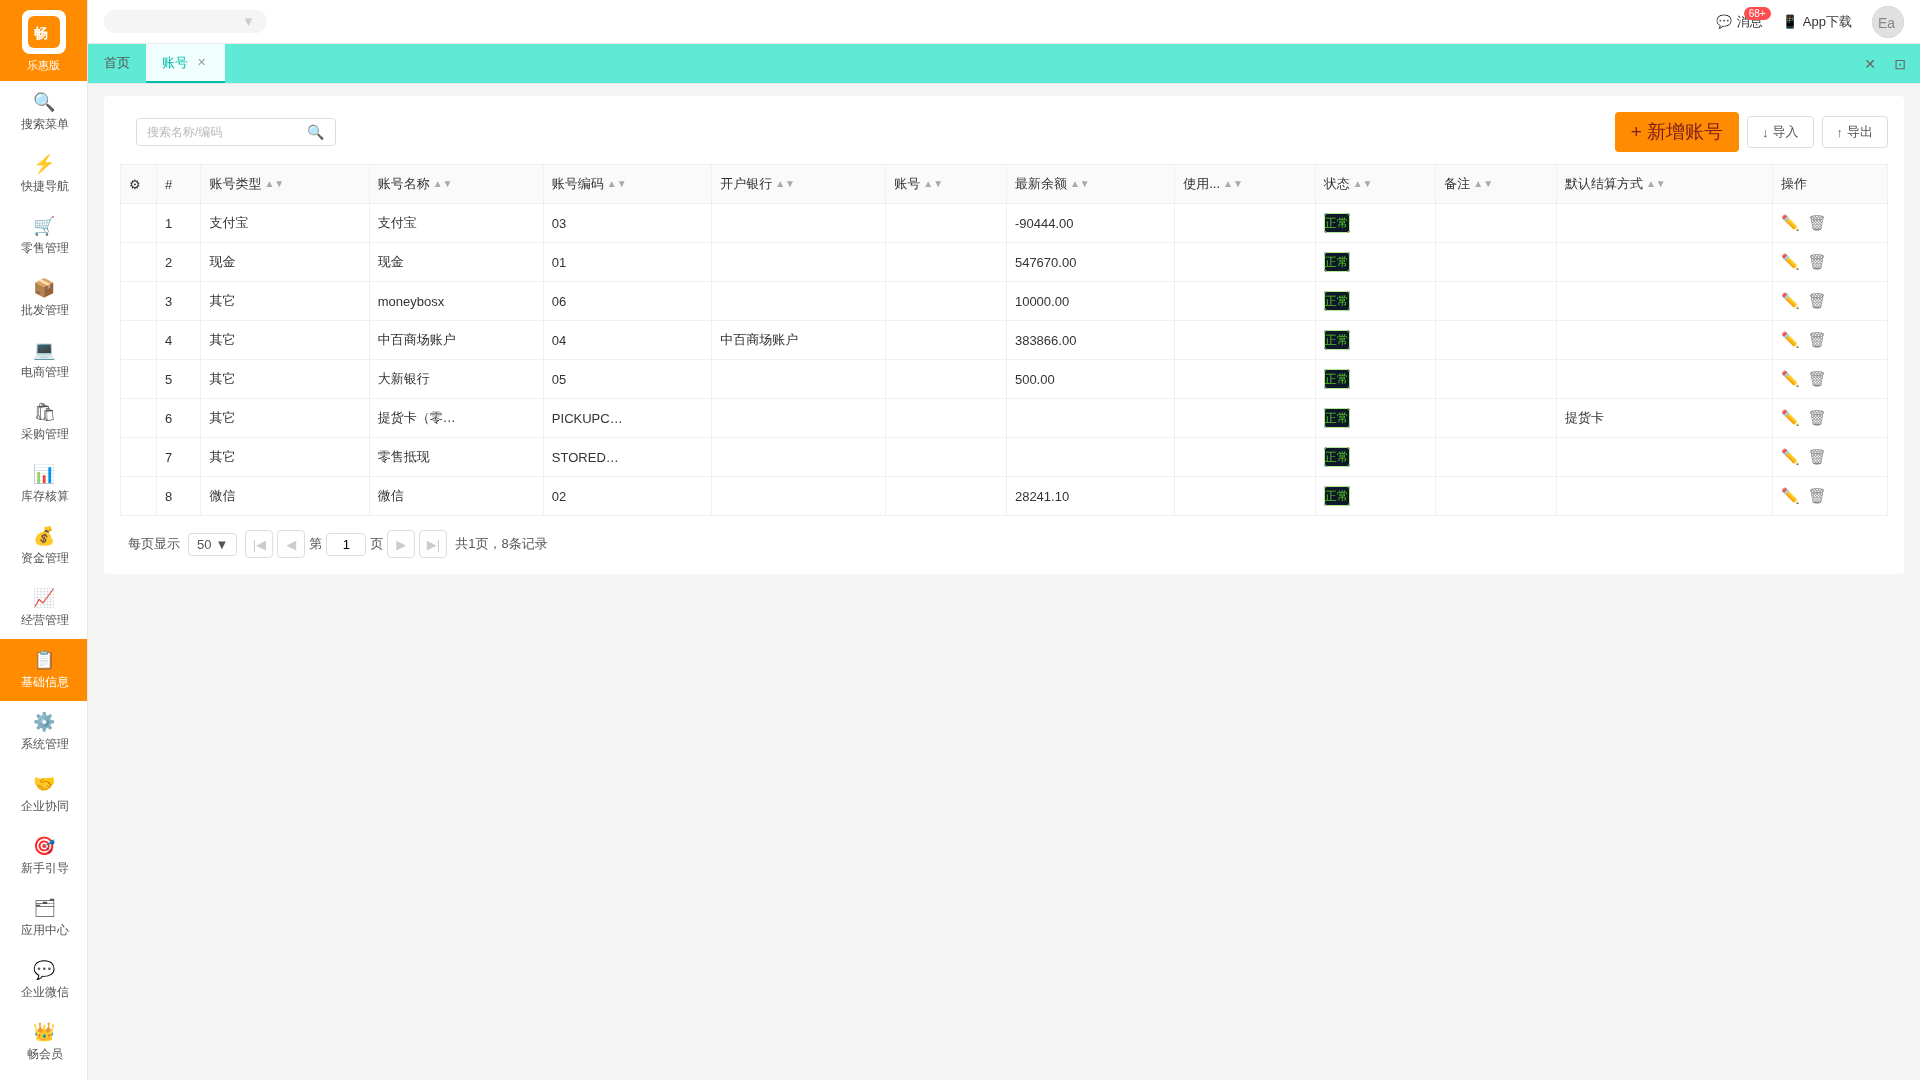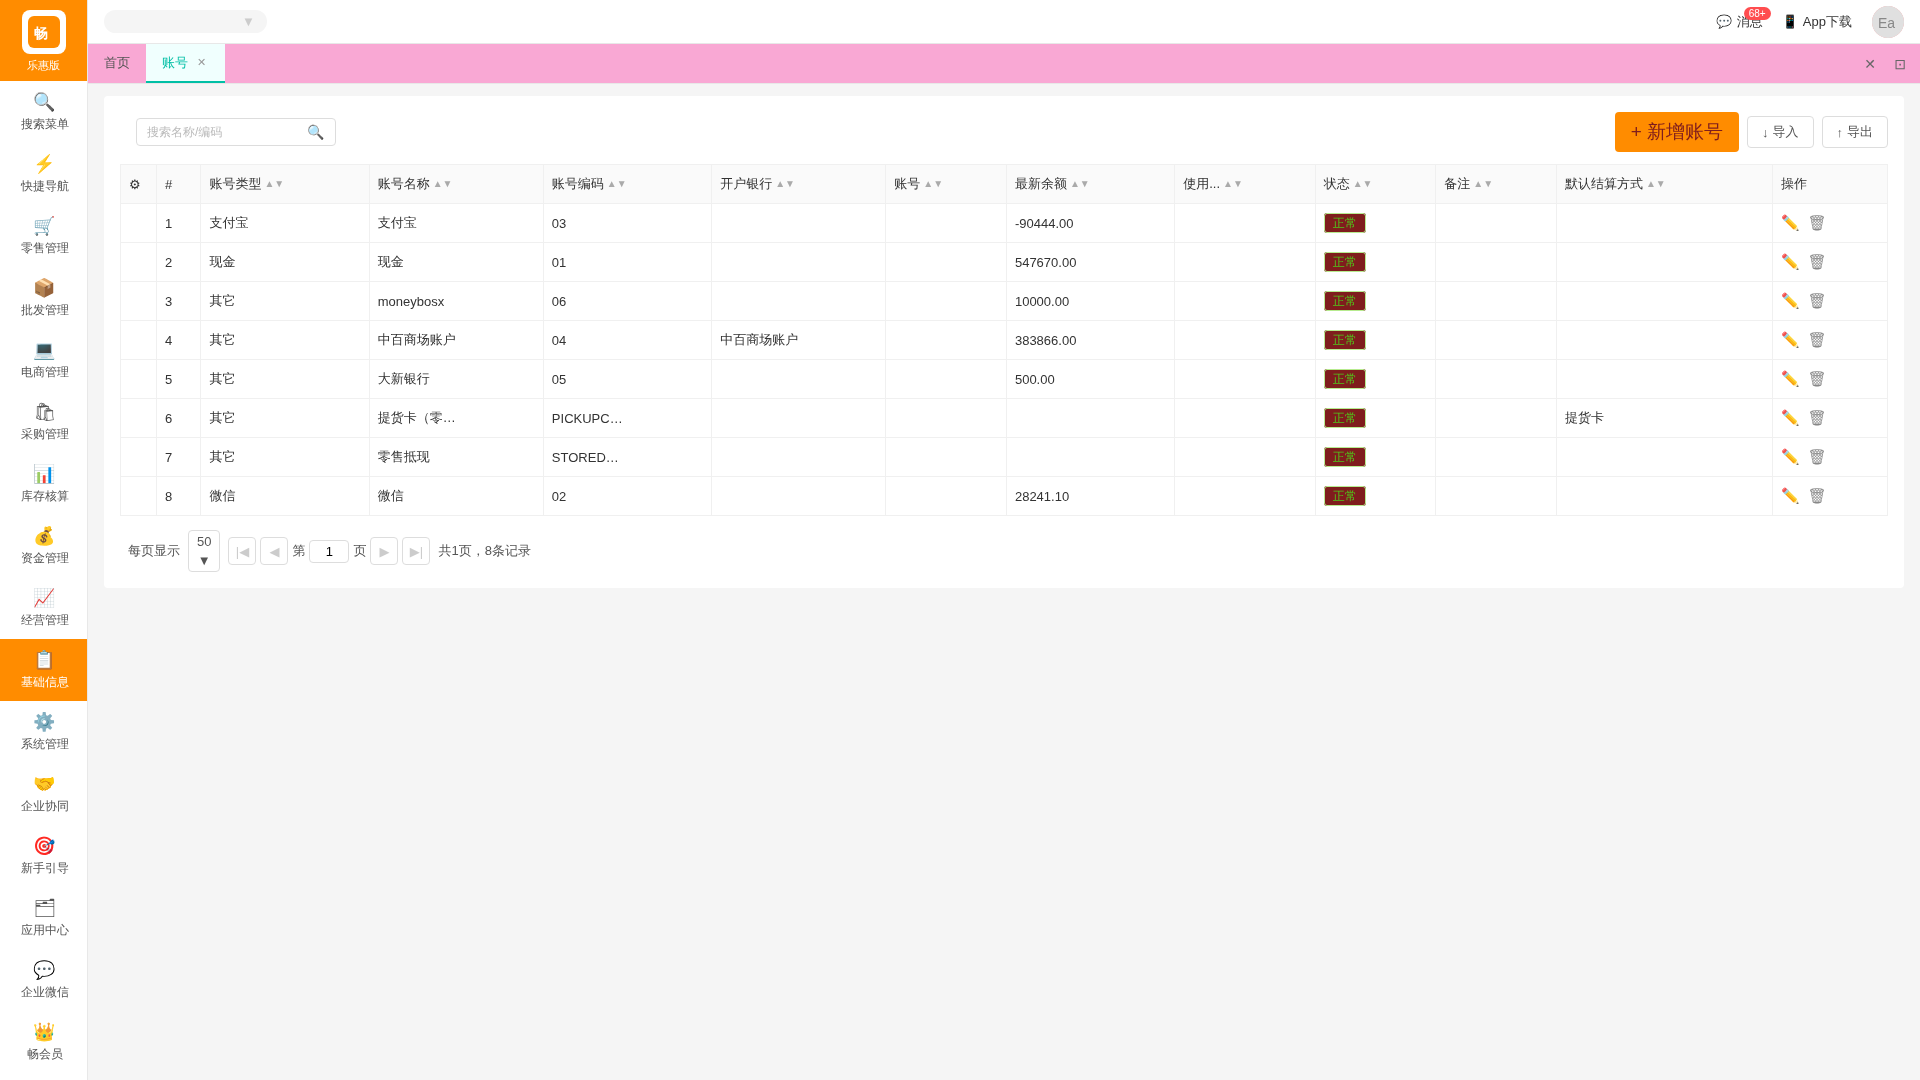--- a/index.html
+++ b/index.html
@@ -139,21 +139,21 @@
       width: 32px;
       height: 32px;
       border-radius: 50%;
       background: #fca5a5;
       overflow: hidden;
     }
 
     
     .tabbar {
       height: 40px;
-      background: #f9a8d4;
+      background: #5eead4;
       display: flex;
       align-items: center;
       padding: 0 0;
       border-bottom: 1px solid #e8e8e8;
       flex-shrink: 0;
       position: relative;
     }
     .tab {
       height: 100%;
       display: flex;
@@ -285,25 +285,25 @@
     }
     .data-table td {
       border: 1px solid #f0f0f0;
       padding: 10px 8px;
       color: #333;
       vertical-align: middle;
     }
     .col-sort { display: flex; align-items: center; gap: 3px; }
     .sort-icon { color: #aaa; font-size: 10px; display: flex; flex-direction: column; line-height: 1; }
     .status-badge {
-      background: #7f1d1d;
+      background: #0f172a;
       border: 1px solid #b7eb8f;
       color: #52c41a;
       border-radius: 3px;
-      padding: 2px 8px;
+      padding: 2px 0;
       font-size: 12px;
     }
     .action-btns {
       display: flex;
       gap: 8px;
       align-items: center;
     }
     .action-icon {
       cursor: pointer;
       color: #888;
@@ -326,21 +326,20 @@
     }
     .select-box {
       border: 1px solid #ddd;
       border-radius: 4px;
       padding: 3px 8px;
       font-size: 13px;
       cursor: pointer;
       display: flex;
       align-items: center;
       gap: 4px;
-      flex-direction: column;
     }
     .page-nav {
       display: flex;
       align-items: center;
       gap: 4px;
     }
     .page-btn {
       width: 28px;
       height: 28px;
       border: 1px solid #ddd;

